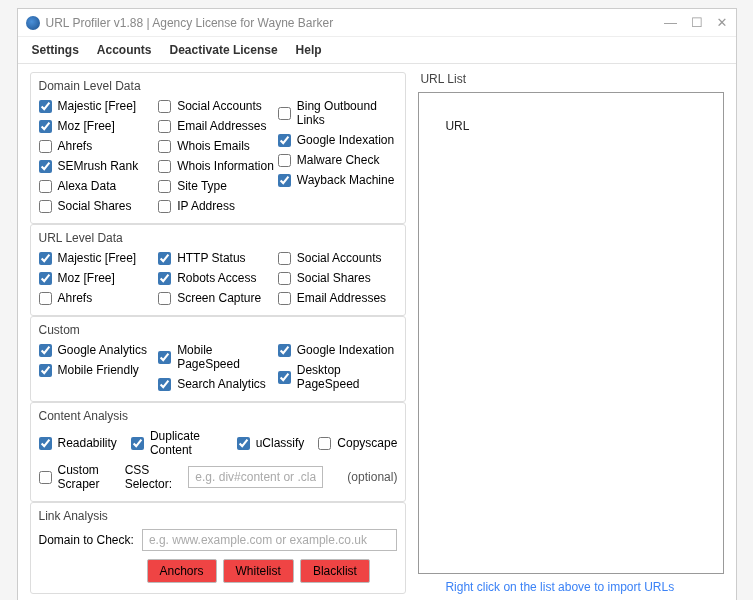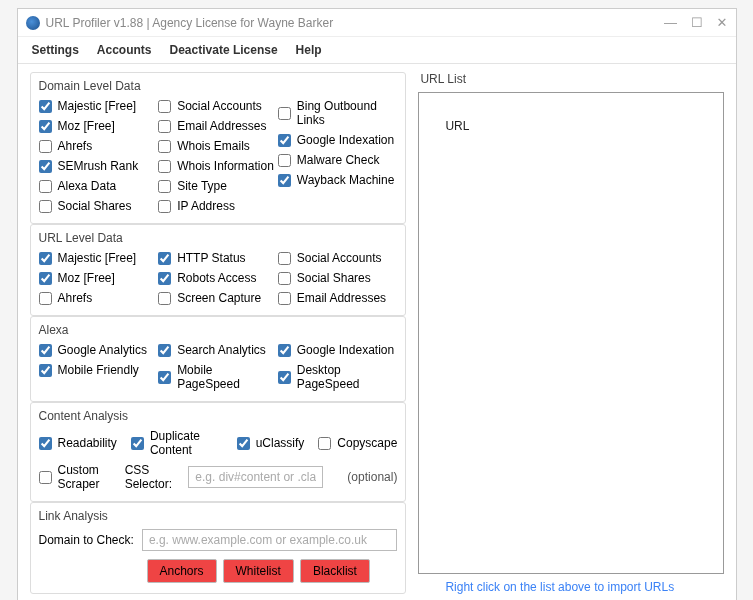--- a/index.html
+++ b/index.html
@@ -175,40 +175,40 @@
               </label>
             <label class="cb">
                 <input type="checkbox" style="">
                 <span>Email Addresses</span>
               </label>
           </div>
         </div>
       </div>
 
       <div class="group">
-        <div class="group-title">Alexa</div>
+        <div class="group-title">Custom</div>
         <div class="cols">
           <div class="col">
             <label class="cb">
                 <input type="checkbox" checked="" style="">
                 <span>Google Analytics</span>
               </label>
             <label class="cb">
                 <input type="checkbox" checked="" style="">
                 <span>Mobile Friendly</span>
               </label>
           </div>
           <div class="col">
             <label class="cb">
                 <input type="checkbox" checked="" style="">
+                <span>Mobile PageSpeed</span>
+              </label>
+            <label class="cb">
+                <input type="checkbox" checked="" style="">
                 <span>Search Analytics</span>
-              </label>
-            <label class="cb">
-                <input type="checkbox" checked="" style="">
-                <span>Mobile PageSpeed</span>
               </label>
           </div>
           <div class="col">
             <label class="cb">
                 <input type="checkbox" checked="" style="">
                 <span>Google Indexation</span>
               </label>
             <label class="cb">
                 <input type="checkbox" checked="" style="">
                 <span>Desktop PageSpeed</span>

